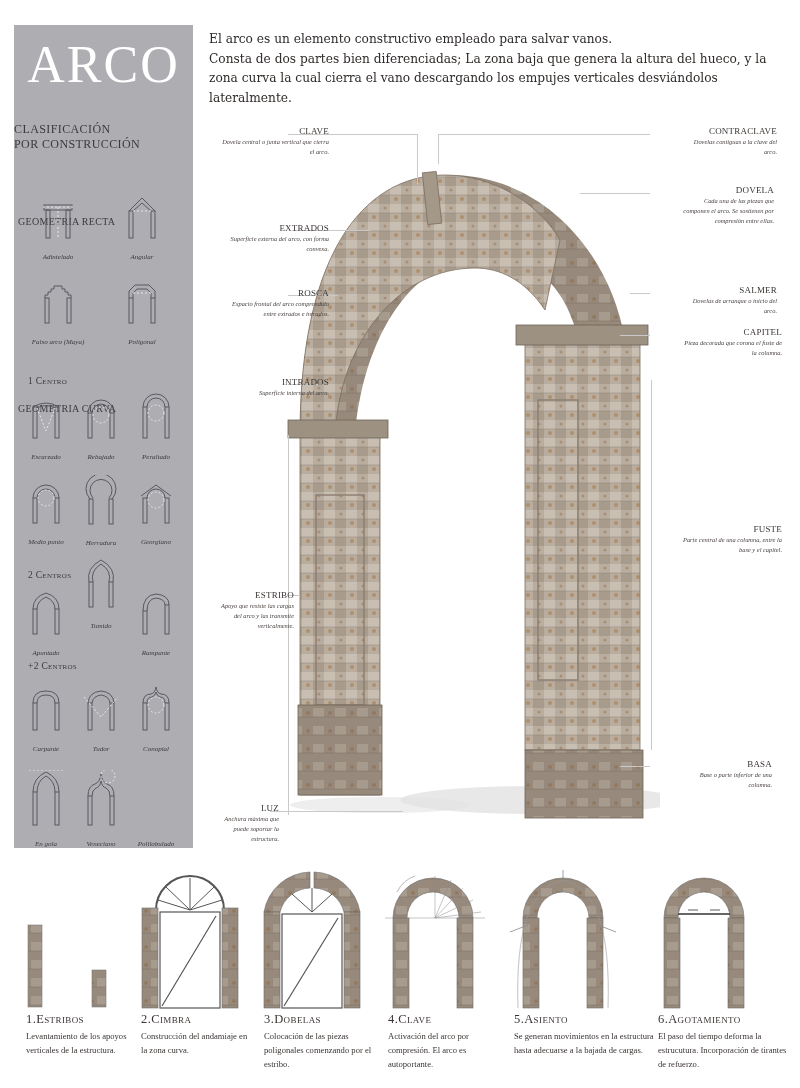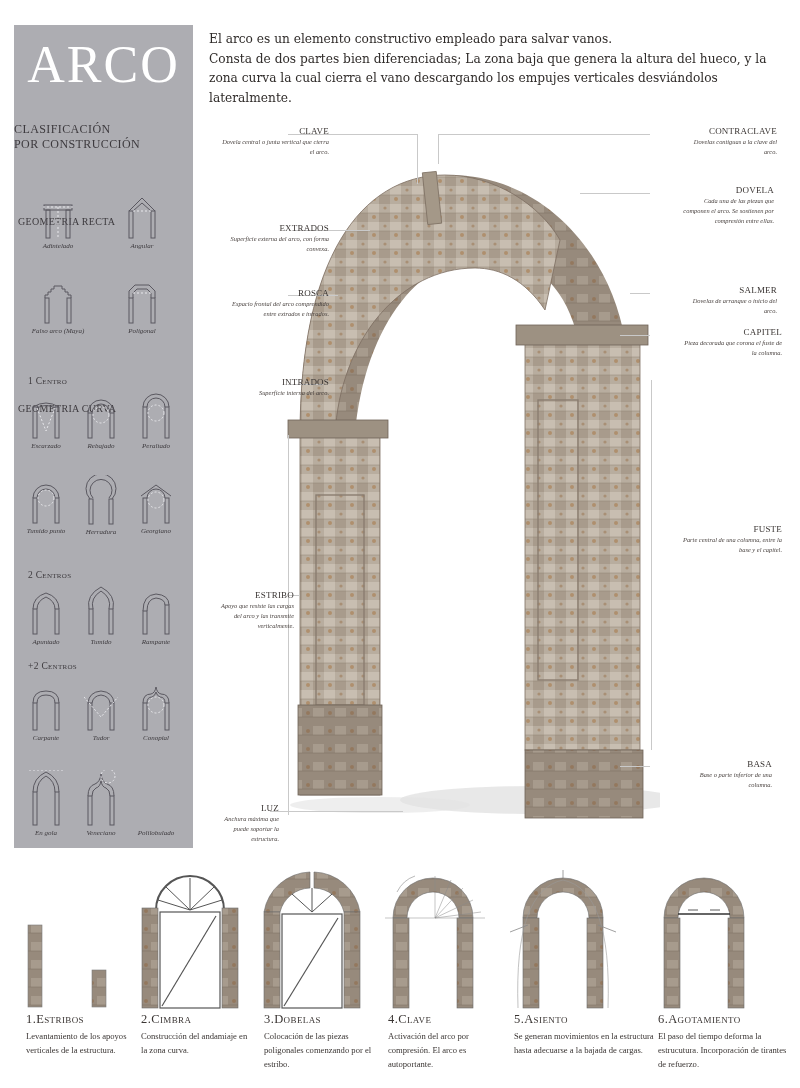--- a/index.html
+++ b/index.html
@@ -7,21 +7,21 @@
   body { position: relative; font-family: "Liberation Serif", "DejaVu Serif", serif; color: #3a3533; }
 
   
   .sidebar { position: absolute; left: 14px; top: 25px; width: 179px; height: 823px; background: #adadb2; }
   .sb-title { position: absolute; left: 0; top: 10px; width: 179px; text-align: center; color: #ffffff; font-size: 52px; letter-spacing: 2px; font-weight: normal; }
   .sb-heading { position: absolute; left: 0; top: 97px; width: 179px; text-align: left; font-size: 12px; line-height: 15px; color: #3d3a3e; letter-spacing: 0.4px; }
   .sb-section { position: absolute; left: 4px; font-size: 10px; color: #3d3a3e; letter-spacing: 0.3px; margin-top: 47px; }
   .sb-sub { position: absolute; left: 14px; font-size: 9.5px; color: #3d3a3e; font-variant: small-caps; letter-spacing: 0.3px; }
   .arch-type { position: absolute; width: 60px; text-align: center; }
   .arch-type svg { display: block; margin: 0 auto; }
-  .arch-type .lbl { display: block; font-size: 7px; font-style: italic; color: #3d3a3e; margin-top: 3px; white-space: nowrap; }
+  .arch-type .lbl { display: block; font-size: 7px; font-style: italic; color: #3d3a3e; margin-top: 14px; white-space: nowrap; }
 
   
   .intro { position: absolute; left: 209px; top: 30px; width: 560px; font-size: 13.4px; line-height: 19.5px; color: #2f2b29; font-family: "DejaVu Serif", serif; font-size: 12.2px; }
 
   
   .main-arch { position: absolute; left: 280px; top: 150px; width: 380px; height: 670px; }
 
   
   .part { position: absolute; width: 110px; text-align: right; }
   .part .name { display: block; font-size: 9px; color: #3a3533; letter-spacing: 0.2px; }
@@ -119,21 +119,21 @@
     <span class="lbl">Peraltado</span>
   </div>
   <div class="arch-type" style="left:2px; top:455px">
     <svg width="34" height="44" viewBox="0 0 34 44">
       <path d="M4,18 A13,13 0 0 1 30,18" fill="none" stroke="#5a5860" stroke-width="1"></path>
       <path d="M8,18 A9,9 0 0 1 26,18" fill="none" stroke="#5a5860" stroke-width="1"></path>
       <rect x="4" y="18" width="4" height="25" fill="none" stroke="#5a5860" stroke-width="1"></rect>
       <rect x="26" y="18" width="4" height="25" fill="none" stroke="#5a5860" stroke-width="1"></rect>
       <circle cx="17" cy="18" r="8" fill="none" stroke="#e8e8ec" stroke-dasharray="2,2"></circle>
     </svg>
-    <span class="lbl">Tumido punto</span>
+    <span class="lbl">Medio punto</span>
   </div>
   <div class="arch-type" style="left:57px; top:450px">
     <svg width="34" height="50" viewBox="0 0 34 50">
       <path d="M6,24 A15,15 0 1 1 28,24" fill="none" stroke="#5a5860" stroke-width="1"></path>
       <path d="M9,23 A11,11 0 1 1 25,23" fill="none" stroke="#5a5860" stroke-width="1"></path>
       <rect x="5" y="24" width="4" height="25" fill="none" stroke="#5a5860" stroke-width="1"></rect>
       <rect x="25" y="24" width="4" height="25" fill="none" stroke="#5a5860" stroke-width="1"></rect>
     </svg>
     <span class="lbl">Herradura</span>
   </div>
@@ -151,21 +151,21 @@
   <div class="sb-sub" style="top:545px">2 Centros</div>
   <div class="arch-type" style="left:2px; top:566px">
     <svg width="34" height="44" viewBox="0 0 34 44">
       <path d="M4,18 Q4,6 17,2 Q30,6 30,18" fill="none" stroke="#5a5860" stroke-width="1"></path>
       <path d="M8,18 Q8,10 17,6 Q26,10 26,18" fill="none" stroke="#5a5860" stroke-width="1"></path>
       <rect x="4" y="18" width="4" height="25" fill="none" stroke="#5a5860" stroke-width="1"></rect>
       <rect x="26" y="18" width="4" height="25" fill="none" stroke="#5a5860" stroke-width="1"></rect>
     </svg>
     <span class="lbl">Apuntado</span>
   </div>
-  <div class="arch-type" style="left:57px; top:560px">
+  <div class="arch-type" style="left:57px; top:533px">
     <svg width="34" height="50" viewBox="0 0 34 50">
       <path d="M5,24 Q2,10 17,2 Q32,10 29,24" fill="none" stroke="#5a5860" stroke-width="1"></path>
       <path d="M9,24 Q6,13 17,6 Q28,13 25,24" fill="none" stroke="#5a5860" stroke-width="1"></path>
       <rect x="5" y="24" width="4" height="25" fill="none" stroke="#5a5860" stroke-width="1"></rect>
       <rect x="25" y="24" width="4" height="25" fill="none" stroke="#5a5860" stroke-width="1"></rect>
     </svg>
     <span class="lbl">Tumido</span>
   </div>
   <div class="arch-type" style="left:112px; top:566px">
     <svg width="34" height="44" viewBox="0 0 34 44">

